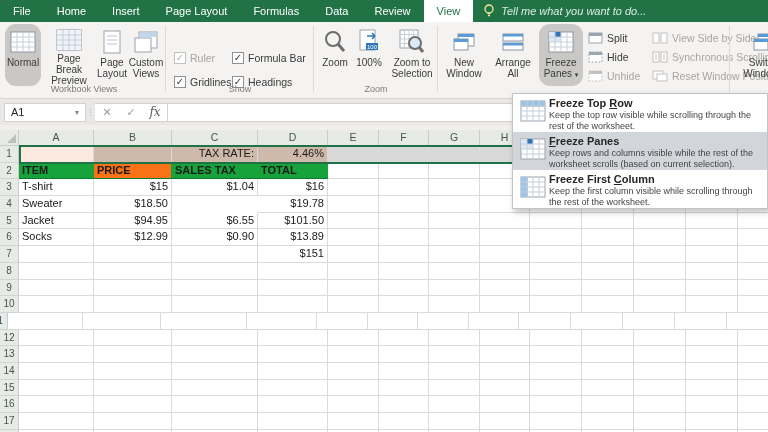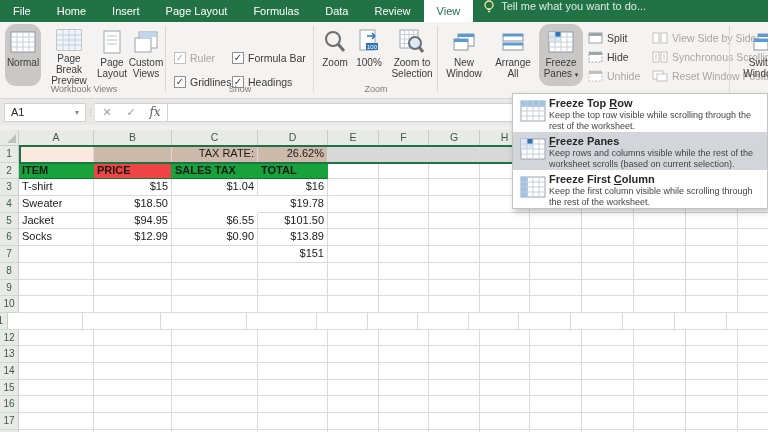--- a/index.html
+++ b/index.html
@@ -6,22 +6,22 @@
   html,body { width:768px; height:432px; overflow:hidden;
     font-family:"Liberation Sans", sans-serif; background:#fff; }
   #app { position:relative; width:768px; height:432px; overflow:hidden; background:#fff; }
 
   
   .tabbar { position:absolute; left:0; top:0; width:768px; height:22px;
     background:#217346; display:flex; align-items:stretch; }
   .tab { color:#fff; font-size:11px; display:flex; align-items:center;
     padding:0 13px; cursor:default; white-space:nowrap; }
   .tab.active { background:#fff; color:#217346; }
-  .tellme { display:flex; gap:6px; color:#d9ead f;
-    color:#dcebe2; font-size:11px; padding:0 10px; }
+  .tellme { display:flex; align-items:center; gap:6px; color:#d9ead f;
+    color:#dcebe2; font-size:11px; padding:0 10px;font-style:italic; }
 
   
   .ribbon { position:absolute; left:0; top:22px; width:768px; height:77px;
     background:#f4f3f1; border-bottom:1px solid #d8d6d4; }
   .rsep { position:absolute; top:4px; height:66px; width:1px; background:#dcdad8; }
   .grouplabel { position:absolute; top:62px; font-size:9px; color:#7d7b77;
     text-align:center; width:120px; }
   .bigbtn { position:absolute; top:2px; height:62px; display:flex; flex-direction:column;
     align-items:center; padding-top:3px; border-radius:0; }
   .bigbtn.pressed { background:#c9c8c6;border-radius:11px; }
@@ -393,35 +393,35 @@
         <div class="chead" style="width: 52px;">K</div>
         <div class="chead" style="width: 52px;">L</div>
         <div class="chead" style="width: 52px;">M</div>
       </div>
     <div id="gridrows">
         <div class="grow" style="height: 16.7px;">
           <div class="rhead" style="width: 19px; line-height: 16.7px;">1</div>
           <div class="cell" style="width: 75px; line-height: 15.7px; background: rgb(251, 232, 222);"></div>
           <div class="cell" style="width: 78px; line-height: 15.7px; background: rgb(207, 185, 171);"></div>
           <div class="cell r" style="width: 86px; line-height: 15.7px; background: rgb(207, 185, 171);">TAX RATE:</div>
-          <div class="cell r" style="width: 70px; line-height: 15.7px; background: rgb(207, 185, 171);">26.62%</div>
+          <div class="cell r" style="width: 70px; line-height: 15.7px; background: rgb(207, 185, 171);">4.46%</div>
           <div class="cell" style="width: 51px; line-height: 15.7px; background: rgb(216, 216, 216);"></div>
           <div class="cell" style="width: 50px; line-height: 15.7px; background: rgb(216, 216, 216);"></div>
           <div class="cell" style="width: 51px; line-height: 15.7px; background: rgb(216, 216, 216);"></div>
           <div class="cell" style="width: 50px; line-height: 15.7px; background: rgb(216, 216, 216);"></div>
           <div class="cell" style="width: 52px; line-height: 15.7px;"></div>
           <div class="cell" style="width: 52px; line-height: 15.7px;"></div>
           <div class="cell" style="width: 52px; line-height: 15.7px;"></div>
           <div class="cell" style="width: 52px; line-height: 15.7px;"></div>
           <div class="cell" style="width: 52px; line-height: 15.7px;"></div>
         </div>
         <div class="grow" style="height: 16.7px;">
           <div class="rhead" style="width: 19px; line-height: 16.7px;">2</div>
           <div class="cell b" style="width: 75px; line-height: 15.7px; background: rgb(23, 162, 60); border-right-color: rgb(23, 162, 60); border-bottom-color: rgb(14, 122, 43);">ITEM</div>
-          <div class="cell b" style="width: 78px; line-height: 15.7px; background: #ef4444; border-right-color: rgb(23, 162, 60); border-bottom-color: rgb(14, 122, 43);">PRICE</div>
+          <div class="cell b" style="width: 78px; line-height: 15.7px; background: #f97316; border-right-color: rgb(23, 162, 60); border-bottom-color: rgb(14, 122, 43);">PRICE</div>
           <div class="cell b" style="width: 86px; line-height: 15.7px; background: rgb(23, 162, 60); border-right-color: rgb(23, 162, 60); border-bottom-color: rgb(14, 122, 43);">SALES TAX</div>
           <div class="cell b" style="width: 70px; line-height: 15.7px; background: rgb(23, 162, 60); border-right-color: rgb(23, 162, 60); border-bottom-color: rgb(14, 122, 43);">TOTAL</div>
           <div class="cell" style="width: 51px; line-height: 15.7px;"></div>
           <div class="cell" style="width: 50px; line-height: 15.7px;"></div>
           <div class="cell" style="width: 51px; line-height: 15.7px;"></div>
           <div class="cell" style="width: 50px; line-height: 15.7px;"></div>
           <div class="cell" style="width: 52px; line-height: 15.7px;"></div>
           <div class="cell" style="width: 52px; line-height: 15.7px;"></div>
           <div class="cell" style="width: 52px; line-height: 15.7px;"></div>
           <div class="cell" style="width: 52px; line-height: 15.7px;"></div>

